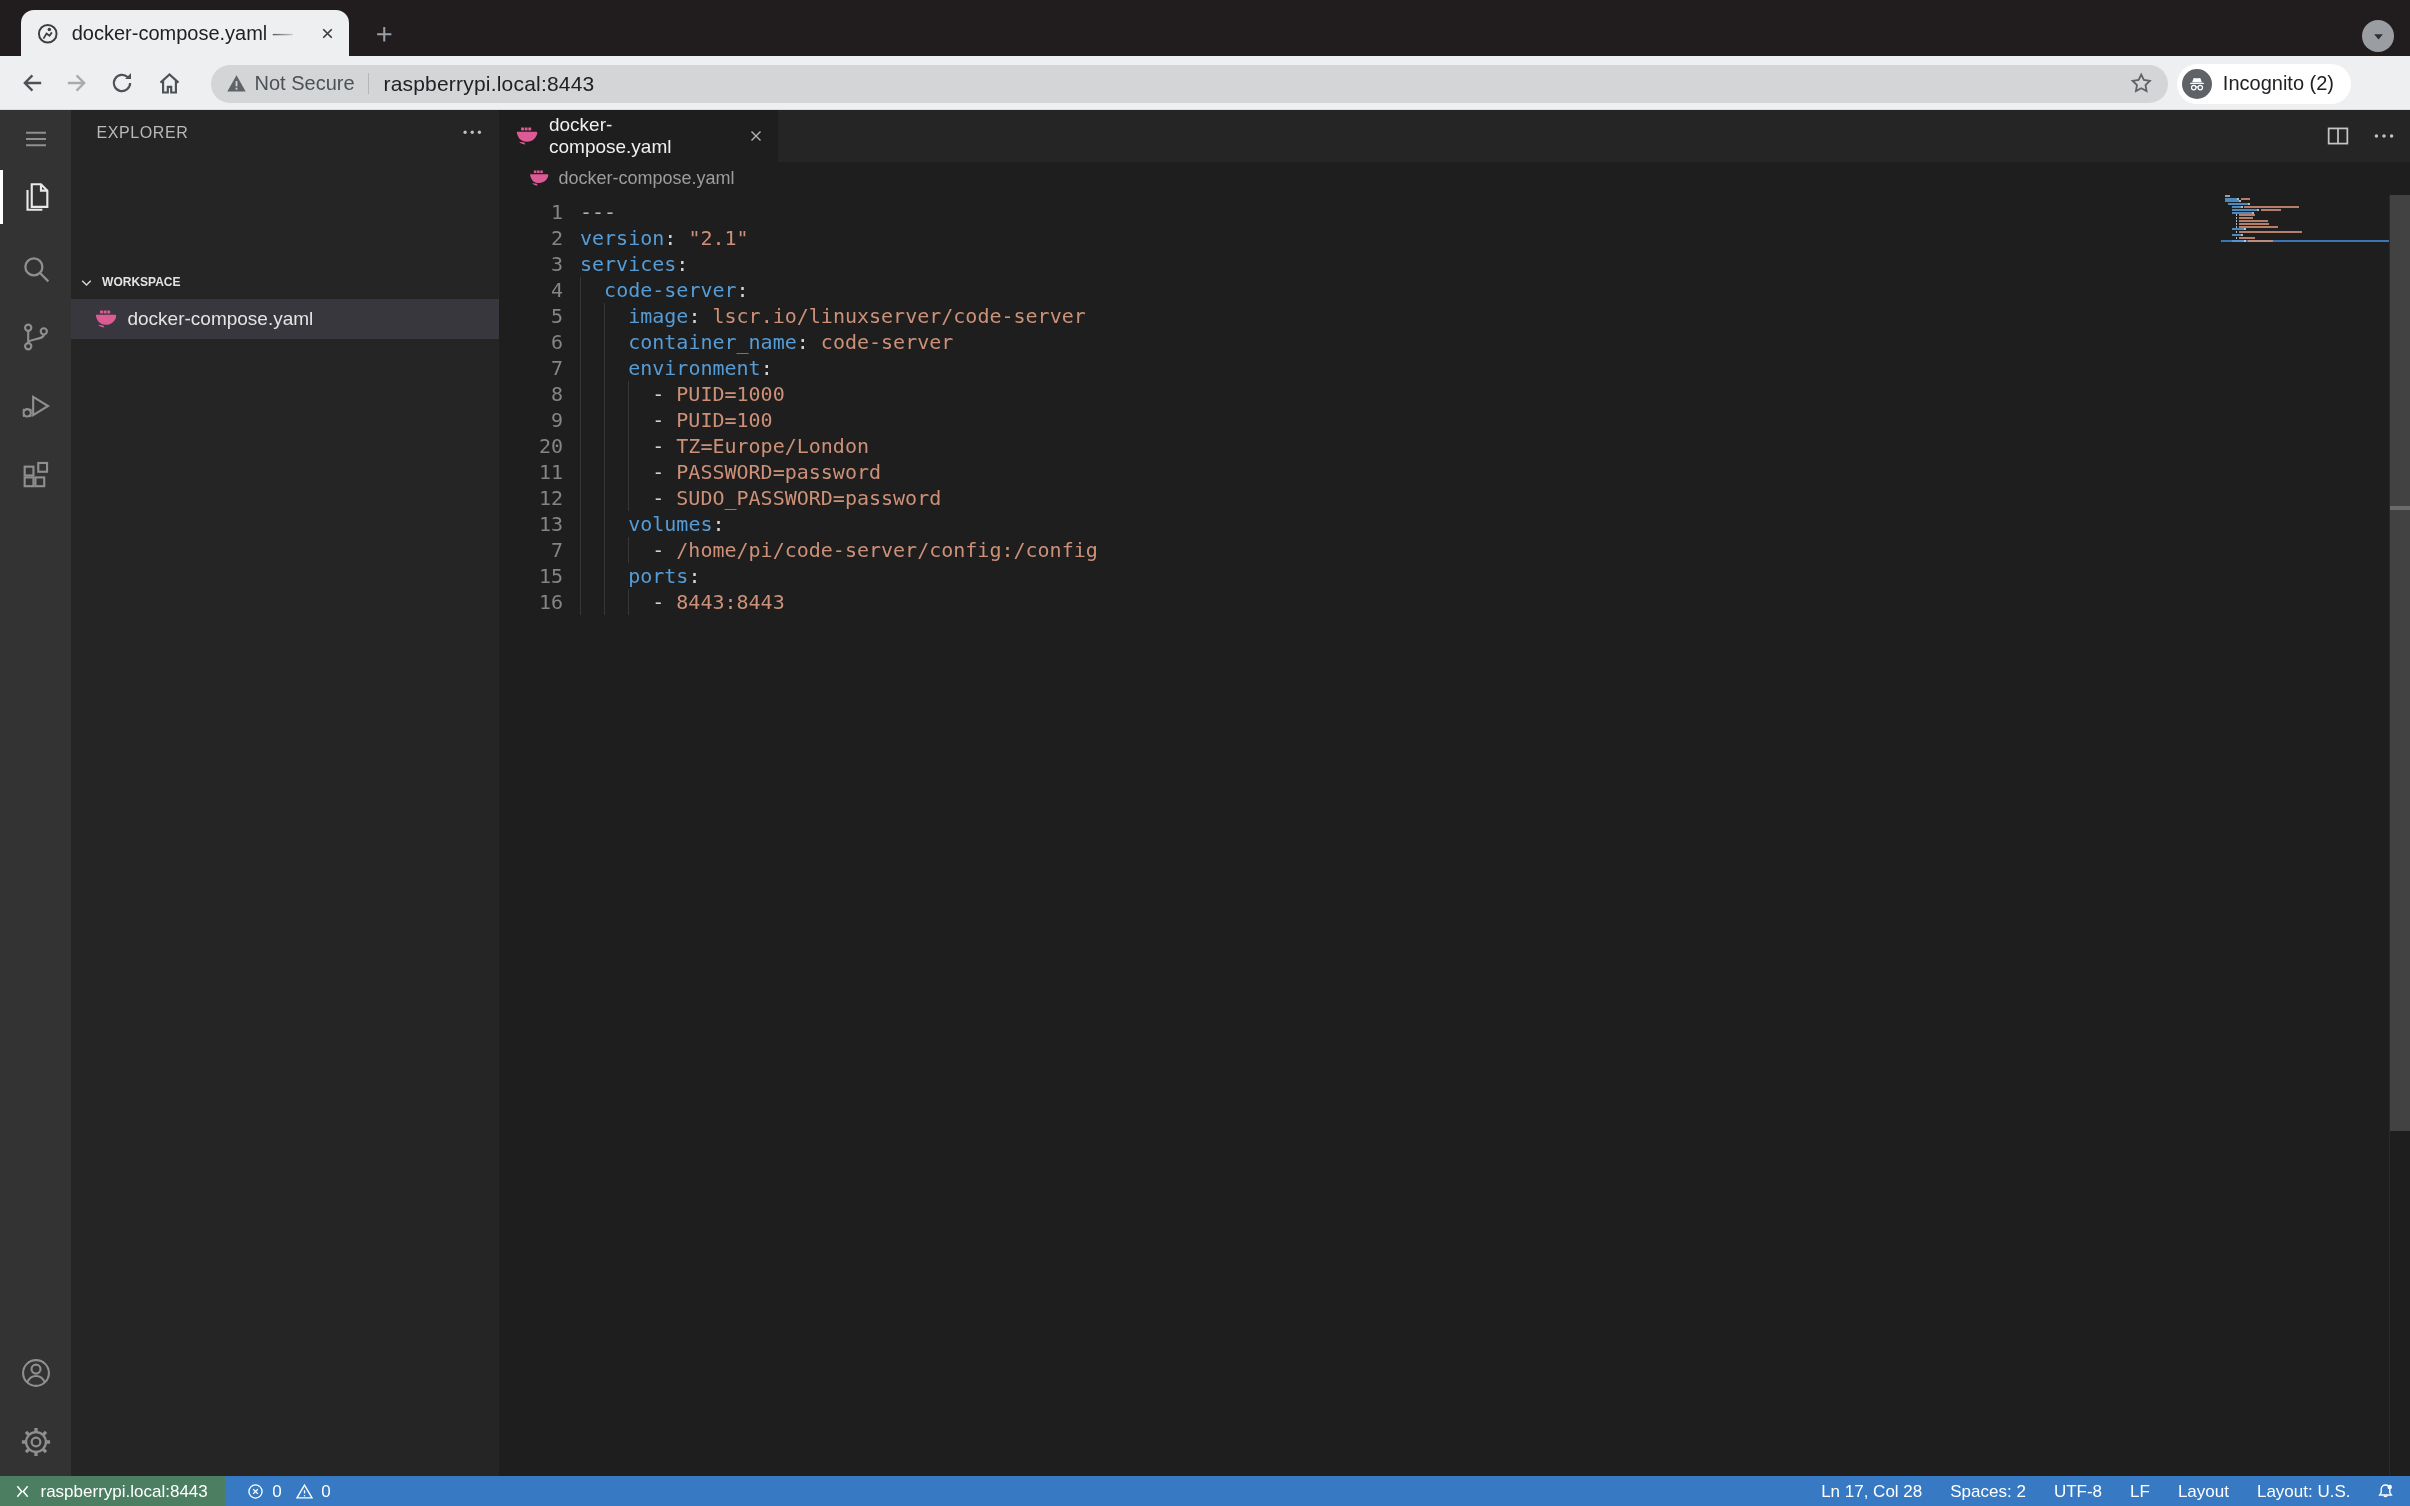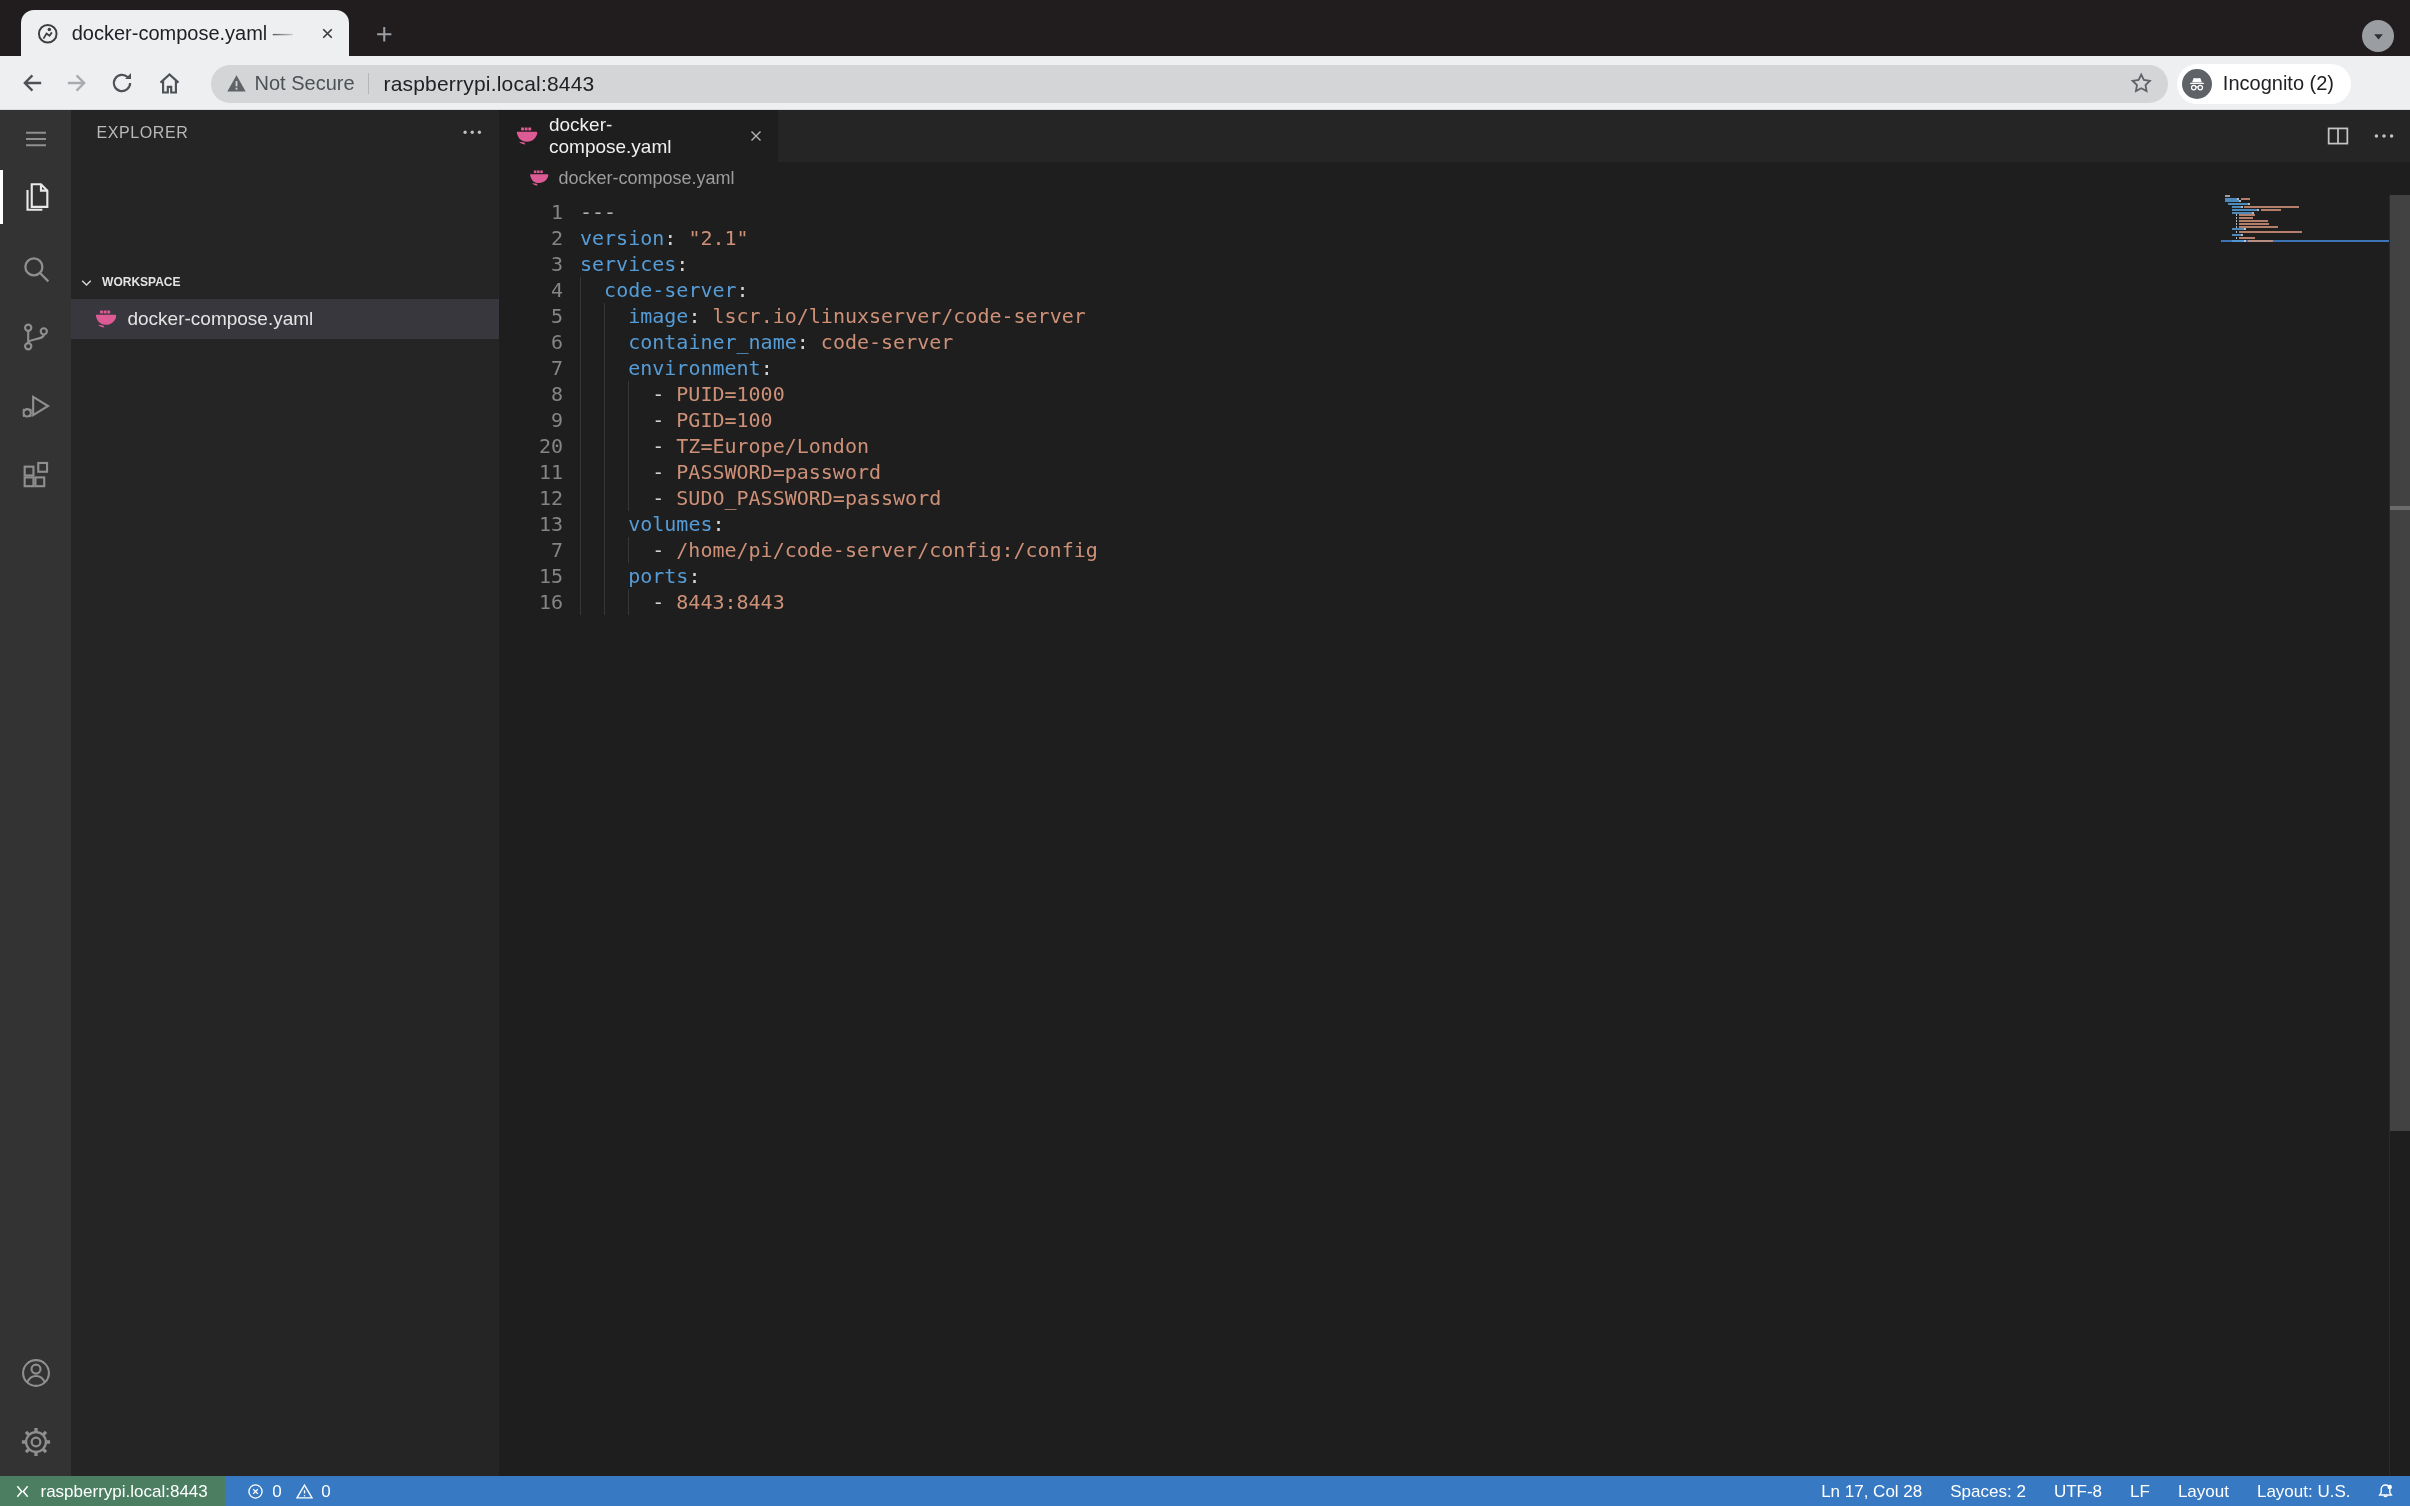--- a/index.html
+++ b/index.html
@@ -356,21 +356,21 @@
       <div class="edbody">
         <div class="codelines">
             <div class="crow"><span class="ln">1</span><span class="ct"><span class="tk-doc">---</span></span></div>
             <div class="crow"><span class="ln">2</span><span class="ct"><span class="tk-key">version</span><span class="tk-punc">: </span><span class="tk-str">"2.1"</span></span></div>
             <div class="crow"><span class="ln">3</span><span class="ct"><span class="tk-key">services</span><span class="tk-punc">:</span></span></div>
             <div class="crow"><span class="ln">4</span><span class="ct"><span class="tk-punc">  </span><span class="tk-key">code-server</span><span class="tk-punc">:</span></span><i class="guide" style="left: calc(0ch + 81px);"></i></div>
             <div class="crow"><span class="ln">5</span><span class="ct"><span class="tk-punc">    </span><span class="tk-key">image</span><span class="tk-punc">: </span><span class="tk-str">lscr.io/linuxserver/code-server</span></span><i class="guide" style="left: calc(0ch + 81px);"></i><i class="guide" style="left: calc(2ch + 81px);"></i></div>
             <div class="crow"><span class="ln">6</span><span class="ct"><span class="tk-punc">    </span><span class="tk-key">container_name</span><span class="tk-punc">: </span><span class="tk-str">code-server</span></span><i class="guide" style="left: calc(0ch + 81px);"></i><i class="guide" style="left: calc(2ch + 81px);"></i></div>
             <div class="crow"><span class="ln">7</span><span class="ct"><span class="tk-punc">    </span><span class="tk-key">environment</span><span class="tk-punc">:</span></span><i class="guide" style="left: calc(0ch + 81px);"></i><i class="guide" style="left: calc(2ch + 81px);"></i></div>
             <div class="crow"><span class="ln">8</span><span class="ct"><span class="tk-punc">      - </span><span class="tk-str">PUID=1000</span></span><i class="guide" style="left: calc(0ch + 81px);"></i><i class="guide" style="left: calc(2ch + 81px);"></i><i class="guide" style="left: calc(4ch + 81px);"></i></div>
-            <div class="crow"><span class="ln">9</span><span class="ct"><span class="tk-punc">      - </span><span class="tk-str">PGID=100</span></span><i class="guide" style="left: calc(0ch + 81px);"></i><i class="guide" style="left: calc(2ch + 81px);"></i><i class="guide" style="left: calc(4ch + 81px);"></i></div>
+            <div class="crow"><span class="ln">9</span><span class="ct"><span class="tk-punc">      - </span><span class="tk-str">PUID=100</span></span><i class="guide" style="left: calc(0ch + 81px);"></i><i class="guide" style="left: calc(2ch + 81px);"></i><i class="guide" style="left: calc(4ch + 81px);"></i></div>
             <div class="crow"><span class="ln">20</span><span class="ct"><span class="tk-punc">      - </span><span class="tk-str">TZ=Europe/London</span></span><i class="guide" style="left: calc(0ch + 81px);"></i><i class="guide" style="left: calc(2ch + 81px);"></i><i class="guide" style="left: calc(4ch + 81px);"></i></div>
             <div class="crow"><span class="ln">11</span><span class="ct"><span class="tk-punc">      - </span><span class="tk-str">PASSWORD=password</span></span><i class="guide" style="left: calc(0ch + 81px);"></i><i class="guide" style="left: calc(2ch + 81px);"></i><i class="guide" style="left: calc(4ch + 81px);"></i></div>
             <div class="crow"><span class="ln">12</span><span class="ct"><span class="tk-punc">      - </span><span class="tk-str">SUDO_PASSWORD=password</span></span><i class="guide" style="left: calc(0ch + 81px);"></i><i class="guide" style="left: calc(2ch + 81px);"></i><i class="guide" style="left: calc(4ch + 81px);"></i></div>
             <div class="crow"><span class="ln">13</span><span class="ct"><span class="tk-punc">    </span><span class="tk-key">volumes</span><span class="tk-punc">:</span></span><i class="guide" style="left: calc(0ch + 81px);"></i><i class="guide" style="left: calc(2ch + 81px);"></i></div>
             <div class="crow"><span class="ln">7</span><span class="ct"><span class="tk-punc">      - </span><span class="tk-str">/home/pi/code-server/config:/config</span></span><i class="guide" style="left: calc(0ch + 81px);"></i><i class="guide" style="left: calc(2ch + 81px);"></i><i class="guide" style="left: calc(4ch + 81px);"></i></div>
             <div class="crow"><span class="ln">15</span><span class="ct"><span class="tk-punc">    </span><span class="tk-key">ports</span><span class="tk-punc">:</span></span><i class="guide" style="left: calc(0ch + 81px);"></i><i class="guide" style="left: calc(2ch + 81px);"></i></div>
             <div class="crow"><span class="ln">16</span><span class="ct"><span class="tk-punc">      - </span><span class="tk-str">8443:8443</span></span><i class="guide" style="left: calc(0ch + 81px);"></i><i class="guide" style="left: calc(2ch + 81px);"></i><i class="guide" style="left: calc(4ch + 81px);"></i></div>
           </div>
         <div class="minimap">
             <div class="mrow">

